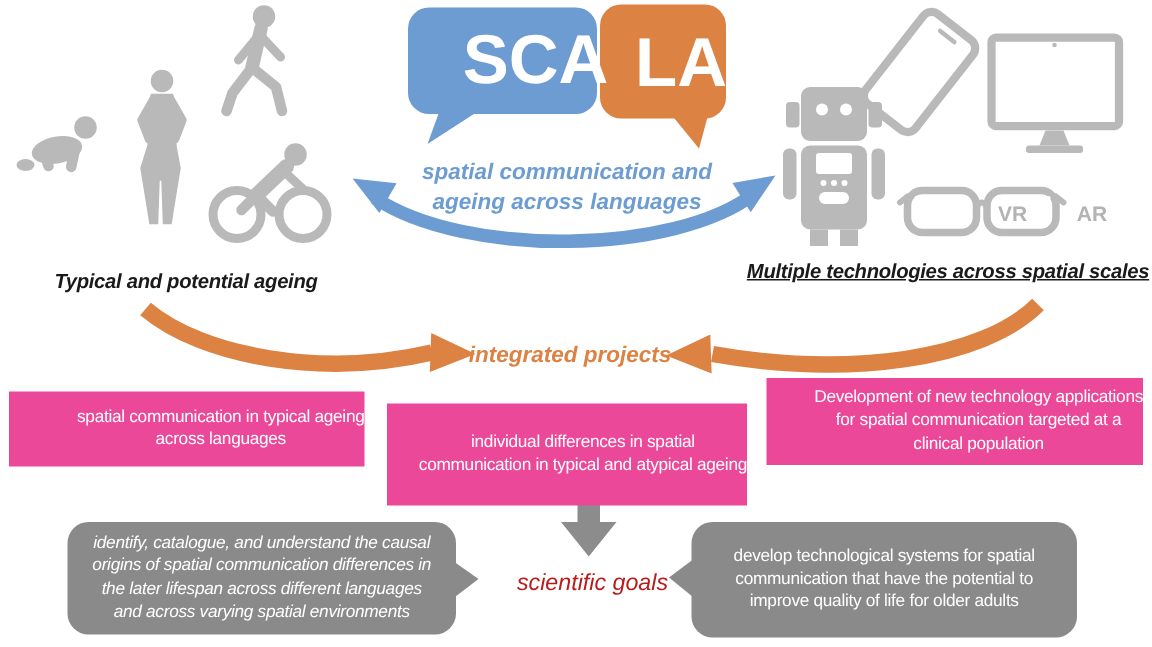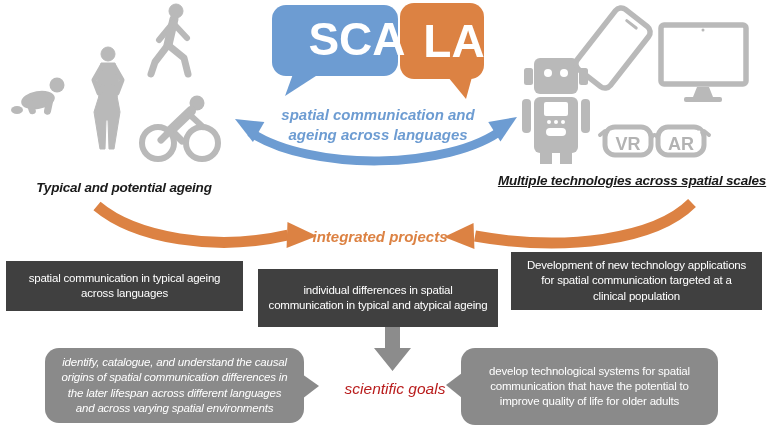--- a/index.html
+++ b/index.html
@@ -22,32 +22,32 @@
     text-align:center;white-space:nowrap;
   }
   .integrated{
     color:#DC8243;font-style:italic;font-weight:bold;font-size:15px;
     text-align:center;white-space:nowrap;
   }
   .sci-goals{
     color:#b91c1c;font-style:italic;font-size:15.5px;text-align:center;white-space:nowrap;
   }
   .obox{
-    background:#404040;color:#ffffff;display:flex;align-items:center;justify-content:center;
+    background:#ec4899;color:#ffffff;display:flex;align-items:center;justify-content:flex-end;
     text-align:center;font-size:11.5px;line-height:1.33;letter-spacing:-0.2px;
   }
   .obox .txt{white-space:pre-line;}
   .gbox{
     background:#8A8A8A;color:#ffffff;border-radius:14px;
     display:flex;align-items:center;justify-content:center;
     text-align:center;font-size:11.5px;line-height:1.33;letter-spacing:-0.2px;
   }
   .gbox .txt{white-space:pre-line;}
   .lens-label{
-    color:#B3B3B3;font-weight:bold;font-size:18px;text-align:center;white-space:nowrap;
+    color:#B3B3B3;font-weight:bold;font-size:14px;text-align:center;white-space:nowrap;margin-left:47px;
   }
 </style>
 </head>
 <body>
 
 <div id="canvas">
 
   <svg id="art" viewBox="0 0 768 431">
 
     <g fill="#B9B9B9" stroke="none">
@@ -171,21 +171,21 @@
   <div class="abs lens-label" style="left:613px;top:134px;width:30px;">VR</div>
   <div class="abs lens-label" style="left:666px;top:134px;width:30px;">AR</div>
 
   <div class="abs integrated" style="left:305px;top:228px;width:150px;">integrated projects</div>
   <div class="abs sci-goals" style="left:327px;top:380px;width:136px;">scientific goals</div>
 
   <div class="abs obox" style="left:6px;top:261px;width:237px;height:50px;">
     <div class="txt">spatial communication in typical ageing
 across languages</div>
   </div>
-  <div class="abs obox" style="left:258px;top:269px;width:240px;height:58px;">
+  <div class="abs obox" style="left:258px;top:269px;width:240px;height:68px;">
     <div class="txt">individual differences in spatial
 communication in typical and atypical ageing</div>
   </div>
   <div class="abs obox" style="left:511px;top:252px;width:251px;height:58px;">
     <div class="txt">Development of new technology applications
 for spatial communication targeted at a
 clinical population</div>
   </div>
 
   <div class="abs gbox" style="left:45px;top:348px;width:259px;height:75px;font-style:italic;">

